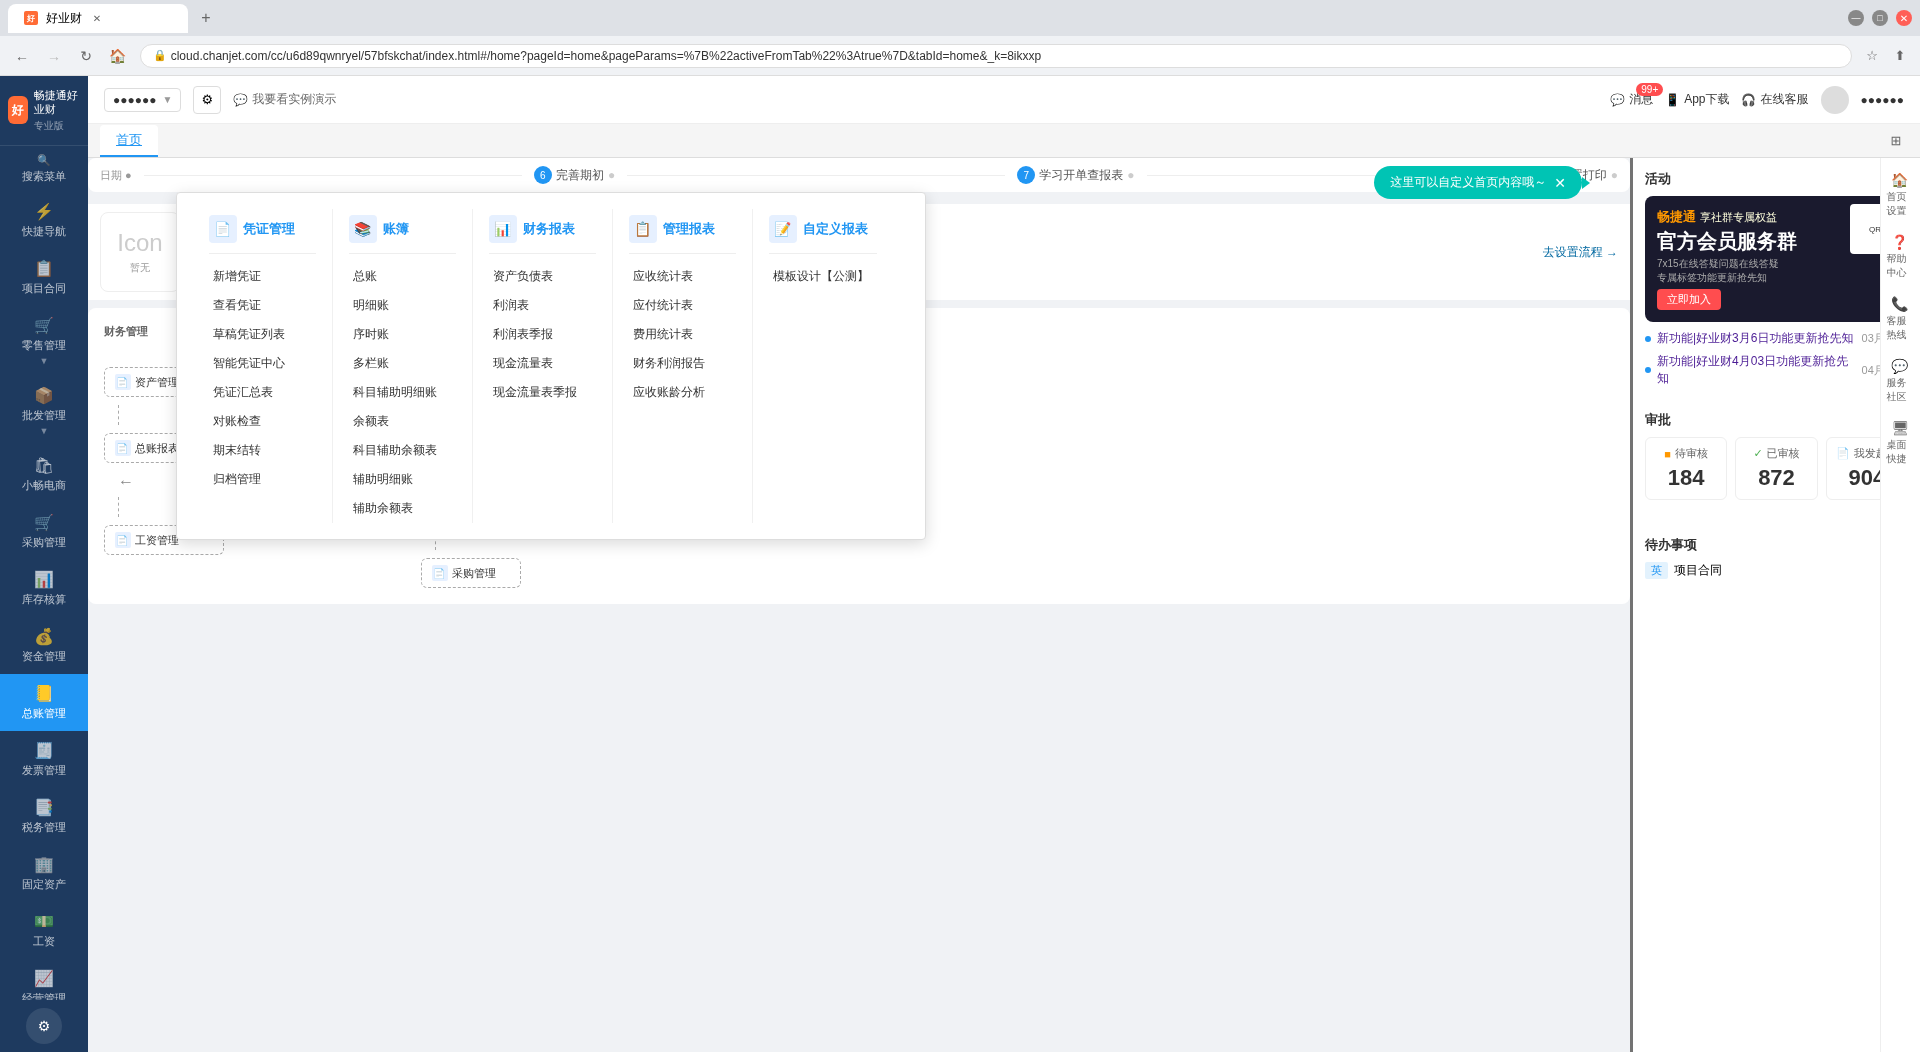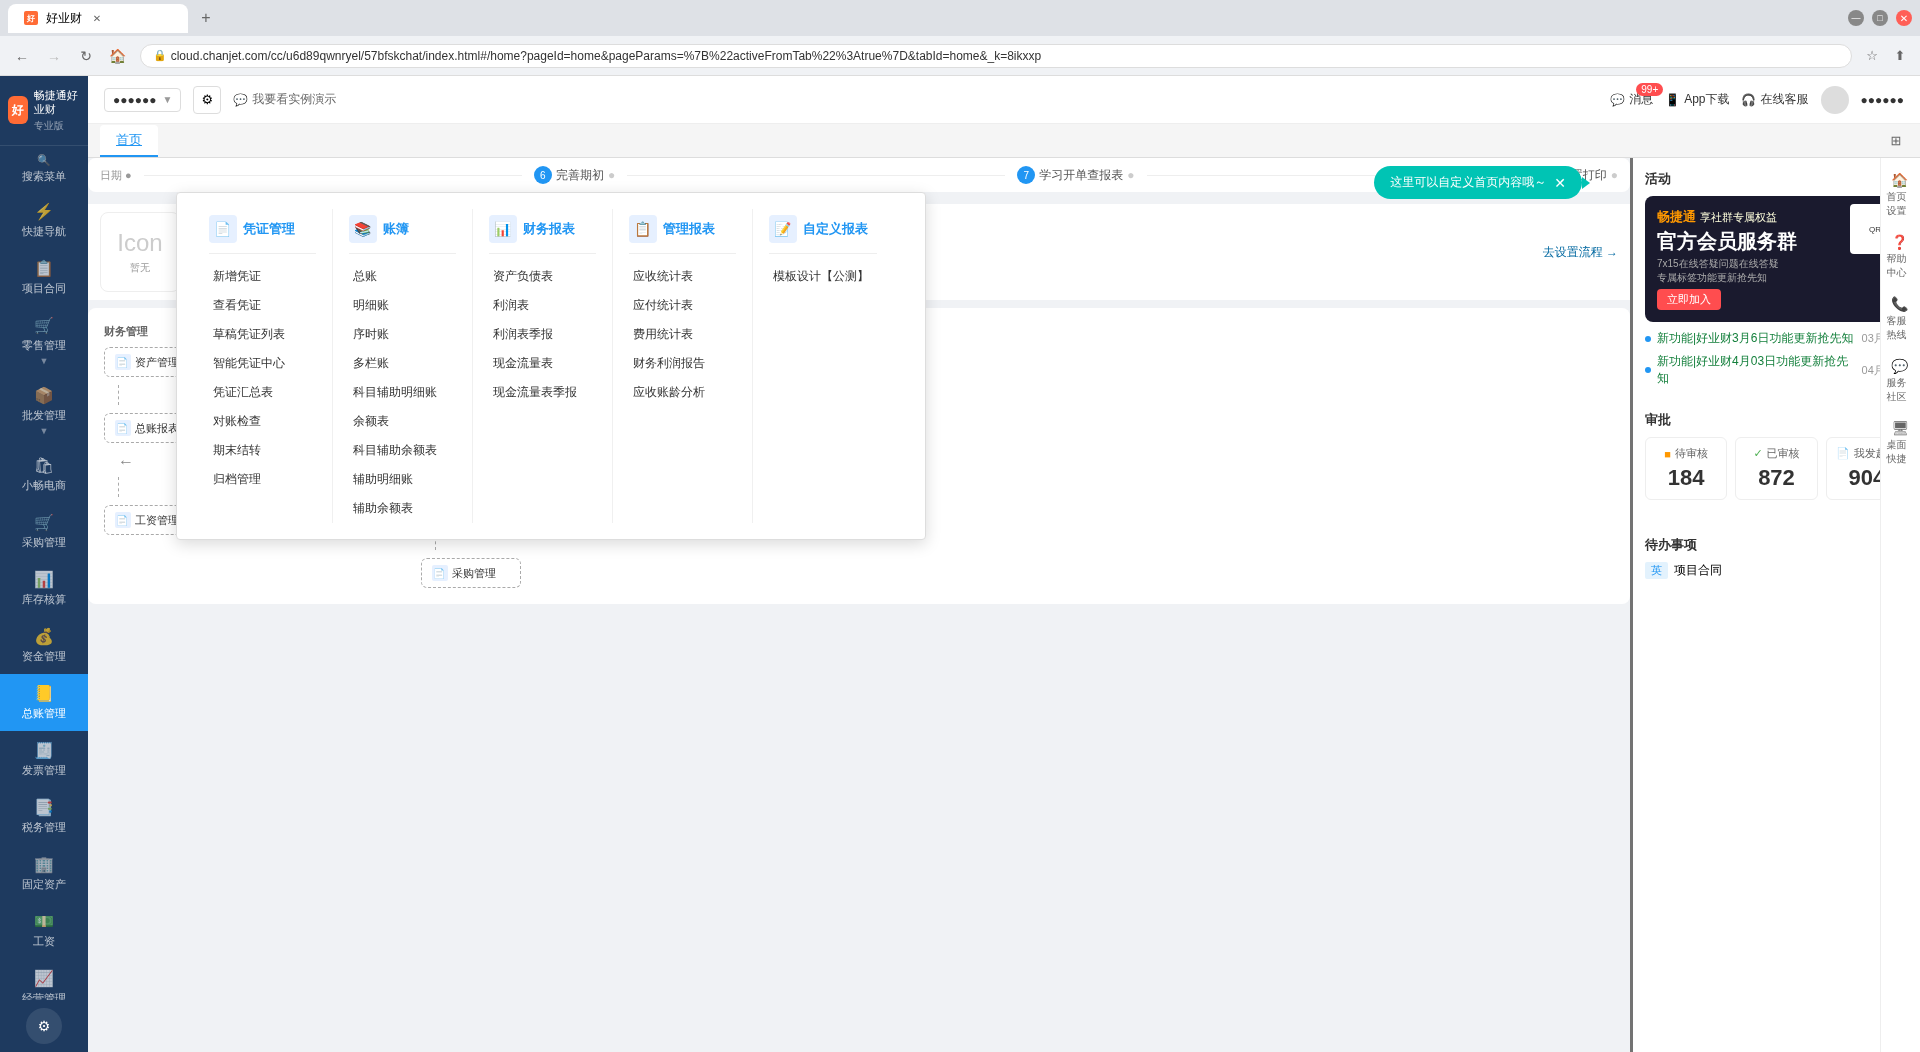--- a/index.html
+++ b/index.html
@@ -90,21 +90,21 @@
     .flow-node-icon { width: 16px; height: 16px; background: #e6f0ff; border-radius: 2px; display: flex; align-items: center; justify-content: center; font-size: 10px; }
     
     
     .activity-section { padding: 12px; }
     .section-title { font-size: 13px; font-weight: bold; color: #333; margin-bottom: 8px; }
     .activity-banner { background: #1a1a2e; border-radius: 8px; padding: 12px; margin-bottom: 8px; color: white; position: relative; overflow: hidden; }
     .qr-placeholder { width: 50px; height: 50px; background: white; border-radius: 4px; position: absolute; right: 8px; top: 8px; display: flex; align-items: center; justify-content: center; font-size: 8px; color: #333; }
     .activity-news { display: flex; flex-direction: column; gap: 6px; margin-bottom: 12px; }
     .news-item { display: flex; align-items: center; gap: 6px; font-size: 12px; cursor: pointer; }
     .news-dot { width: 6px; height: 6px; background: #2196F3; border-radius: 50%; }
-    .news-text { flex: 1; color: #15803d; }
+    .news-text { flex: 1; color: #4c1d95; }
     .news-date { color: #999; font-size: 11px; }
     
     
     .approval-cards { display: flex; gap: 8px; margin-bottom: 12px; }
     .approval-card { flex: 1; padding: 8px; border: 1px solid #eee; border-radius: 6px; text-align: center; }
     .approval-label { font-size: 11px; color: #666; margin-bottom: 4px; display: flex; align-items: center; justify-content: center; gap: 4px; }
     .approval-num { font-size: 22px; font-weight: bold; color: #333; }
     .approval-icon-pending { color: #ff9800; }
     .approval-icon-done { color: #4CAF50; }
     .approval-icon-sent { color: #2196F3; }
@@ -416,21 +416,21 @@
             <span style="font-size:24px;color:#999">⚙</span>
             <span style="font-size:10px;color:#999">设置</span>
           </div>
           <div style="margin-left:auto;font-size:12px;color:#0369a1;cursor:pointer">去设置流程 →</div>
         </div>
 
         <div class="biz-flow">
           <div style="display:flex;gap:0;align-items:flex-start">
 
             <div style="display:flex;flex-direction:column;gap:8px;min-width:120px">
-              <div style="font-size:11px;color:#666;font-weight:bold;margin-bottom:0">财务管理</div>
+              <div style="font-size:11px;color:#666;font-weight:bold;margin-bottom:20px">财务管理</div>
               <div class="flow-node">
                 <div class="flow-node-icon">📄</div>
                 <span>资产管理</span>
               </div>
               <div style="height:20px;border-left:1px dashed #aaa;margin-left:14px"></div>
               <div class="flow-node">
                 <div class="flow-node-icon">📄</div>
                 <span>总账报表</span>
               </div>
               <div style="display:flex;align-items:center;gap:0">

